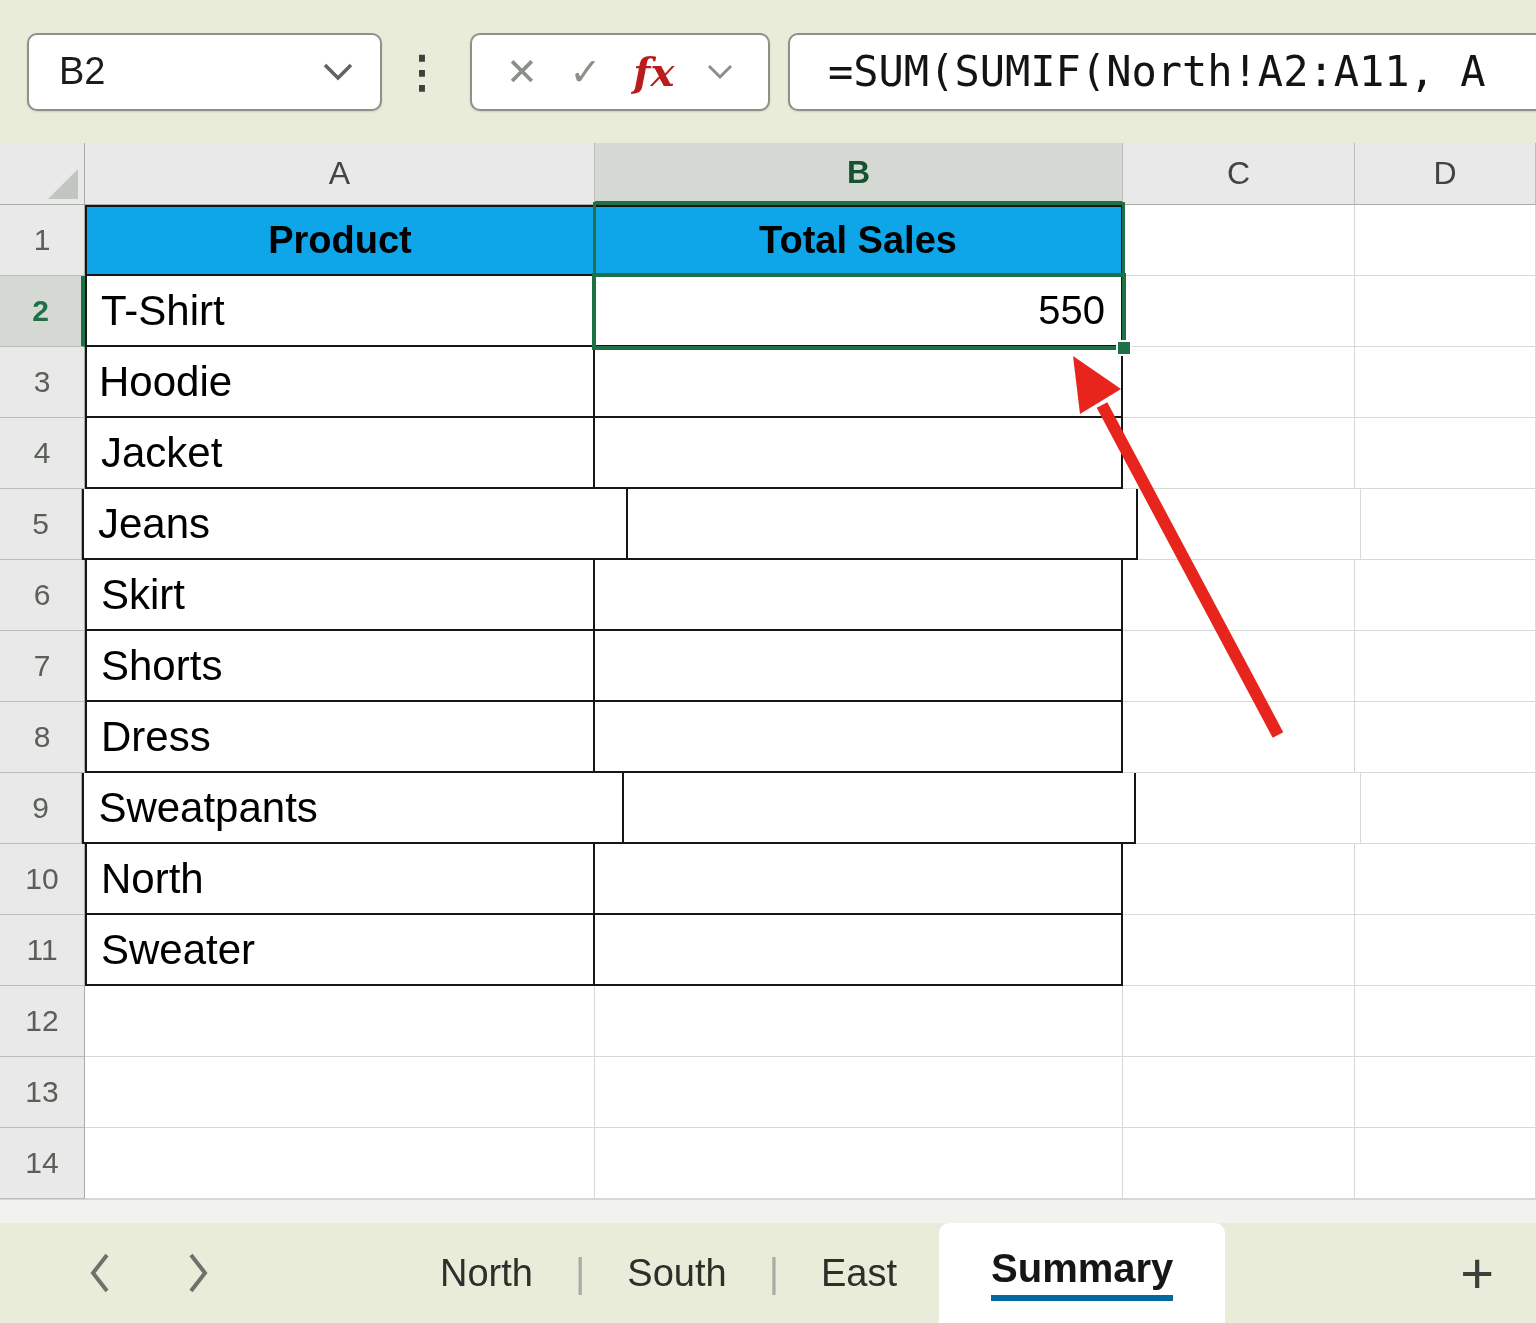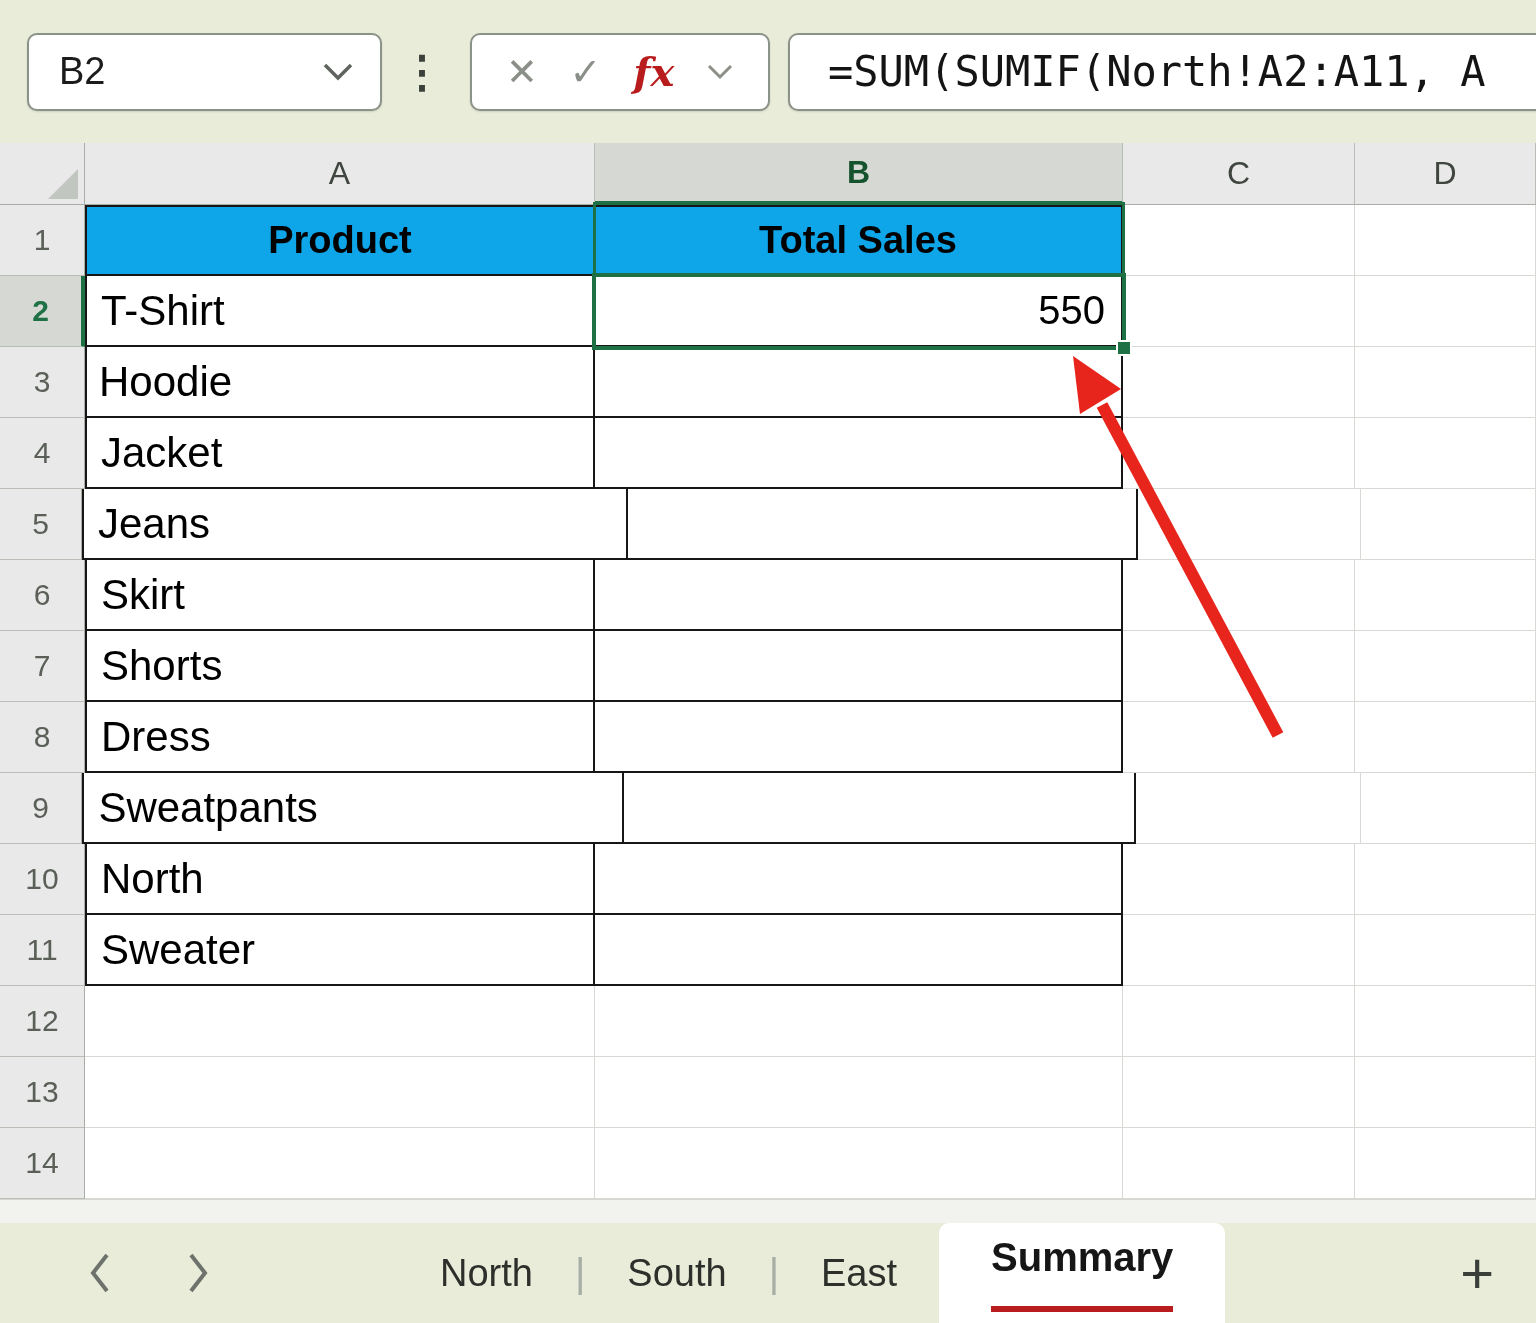--- a/index.html
+++ b/index.html
@@ -201,22 +201,22 @@
   }
   .sheet-tab.active {
     background: #ffffff;
     border-radius: 10px 10px 0 0;
     padding: 0 52px;
     font-weight: bold;
     font-size: 40px;
     color: #161616;
   }
   .sheet-tab.active .tab-label {
-    border-bottom: 6px solid #b91c1c;
-    padding-bottom: 26px;
+    border-bottom: 6px solid #0369a1;
+    padding-bottom: 4px;
   }
   .tab-sep { color: #a8ada6; font-size: 40px; font-weight: 300; }
   .add-sheet {
     margin-left: auto;
     margin-right: 42px;
     font-size: 58px;
     font-weight: 200;
     color: #3a3f39;
     line-height: 1;
     cursor: pointer;

